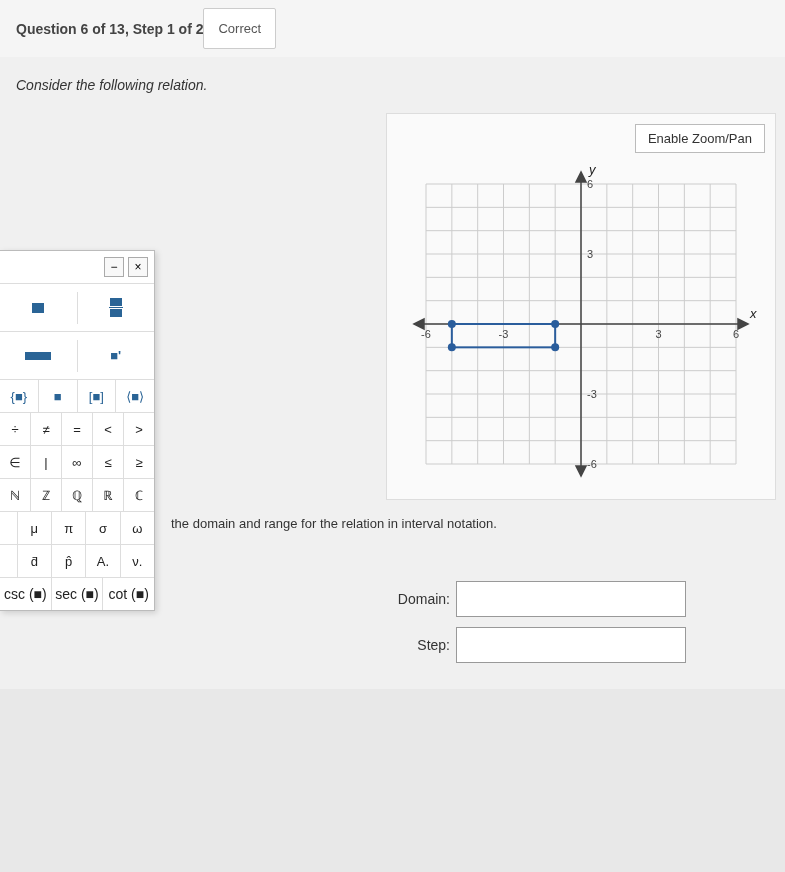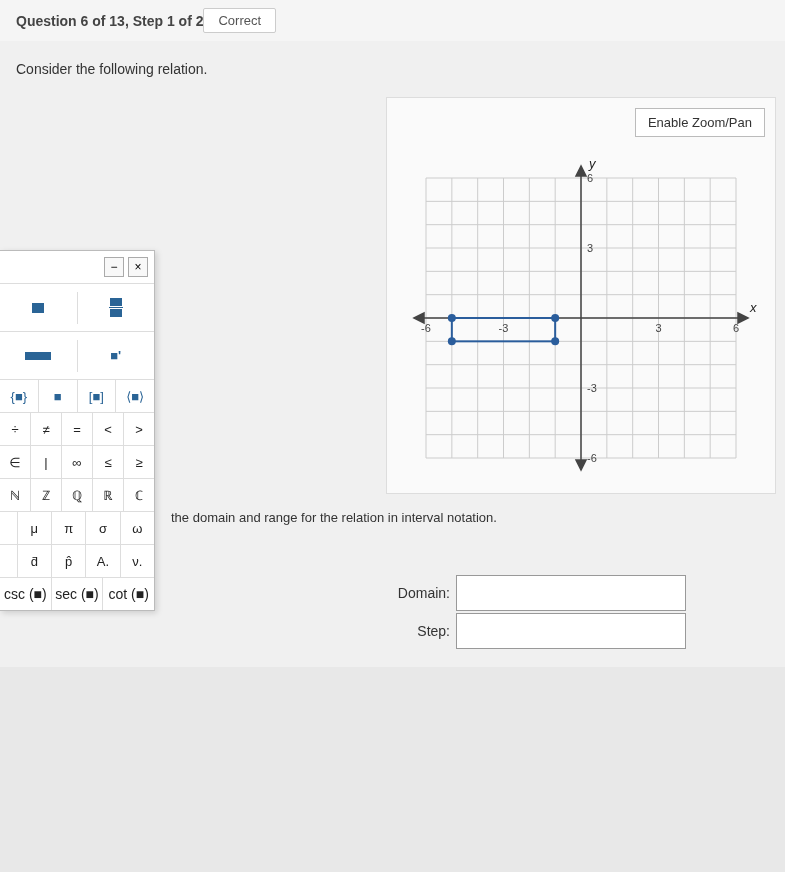--- a/index.html
+++ b/index.html
@@ -17,66 +17,66 @@
   display: flex;
   justify-content: flex-start;
   align-items: center;
   font-size: 14px;
   color: #444;
 }
 .header-title { font-weight: bold; }
 .correct-tab {
   background: #fff;
   border: 1px solid #ccc;
-  padding: 4px 14px;
+  padding: 12px 14px;
   font-size: 13px;
   color: #555;
   border-radius: 2px;
 }
 .content {
   background: #f0f0f0;
   padding: 20px 16px 16px 16px;
 }
-.prompt { font-size: 14px; color: #333; margin-bottom: 20px; }
+.prompt { font-size: 14px; color: #333; margin-bottom: 20px; font-style: italic; }
 .graph-panel {
   background: #fafafa;
   border: 1px solid #ddd;
   margin-left: 370px;
   width: 390px;
   padding: 10px;
   position: relative;
 }
 .zoom-btn {
   float: right;
   background: #fff;
   border: 1px solid #bbb;
   padding: 6px 12px;
   font-size: 13px;
   color: #333;
   cursor: pointer;
-  margin-bottom: 16px;
+  margin-bottom: 6px;
 }
 .graph-svg {
   clear: both;
   display: block;
   margin: 10px auto 0;
 }
 .subprompt {
   font-size: 13px;
   color: #333;
   margin: 16px 0 40px 155px;
 }
 .answers {
   margin-left: 370px;
   margin-top: 50px;
 }
 .answer-row {
   display: flex;
   align-items: center;
-  margin-bottom: 2px;
+  margin-bottom: 10px;
 }
 .answer-label {
   width: 70px;
   text-align: right;
   font-size: 14px;
   color: #333;
   padding-right: 6px;
 }
 .answer-input {
   width: 230px;

